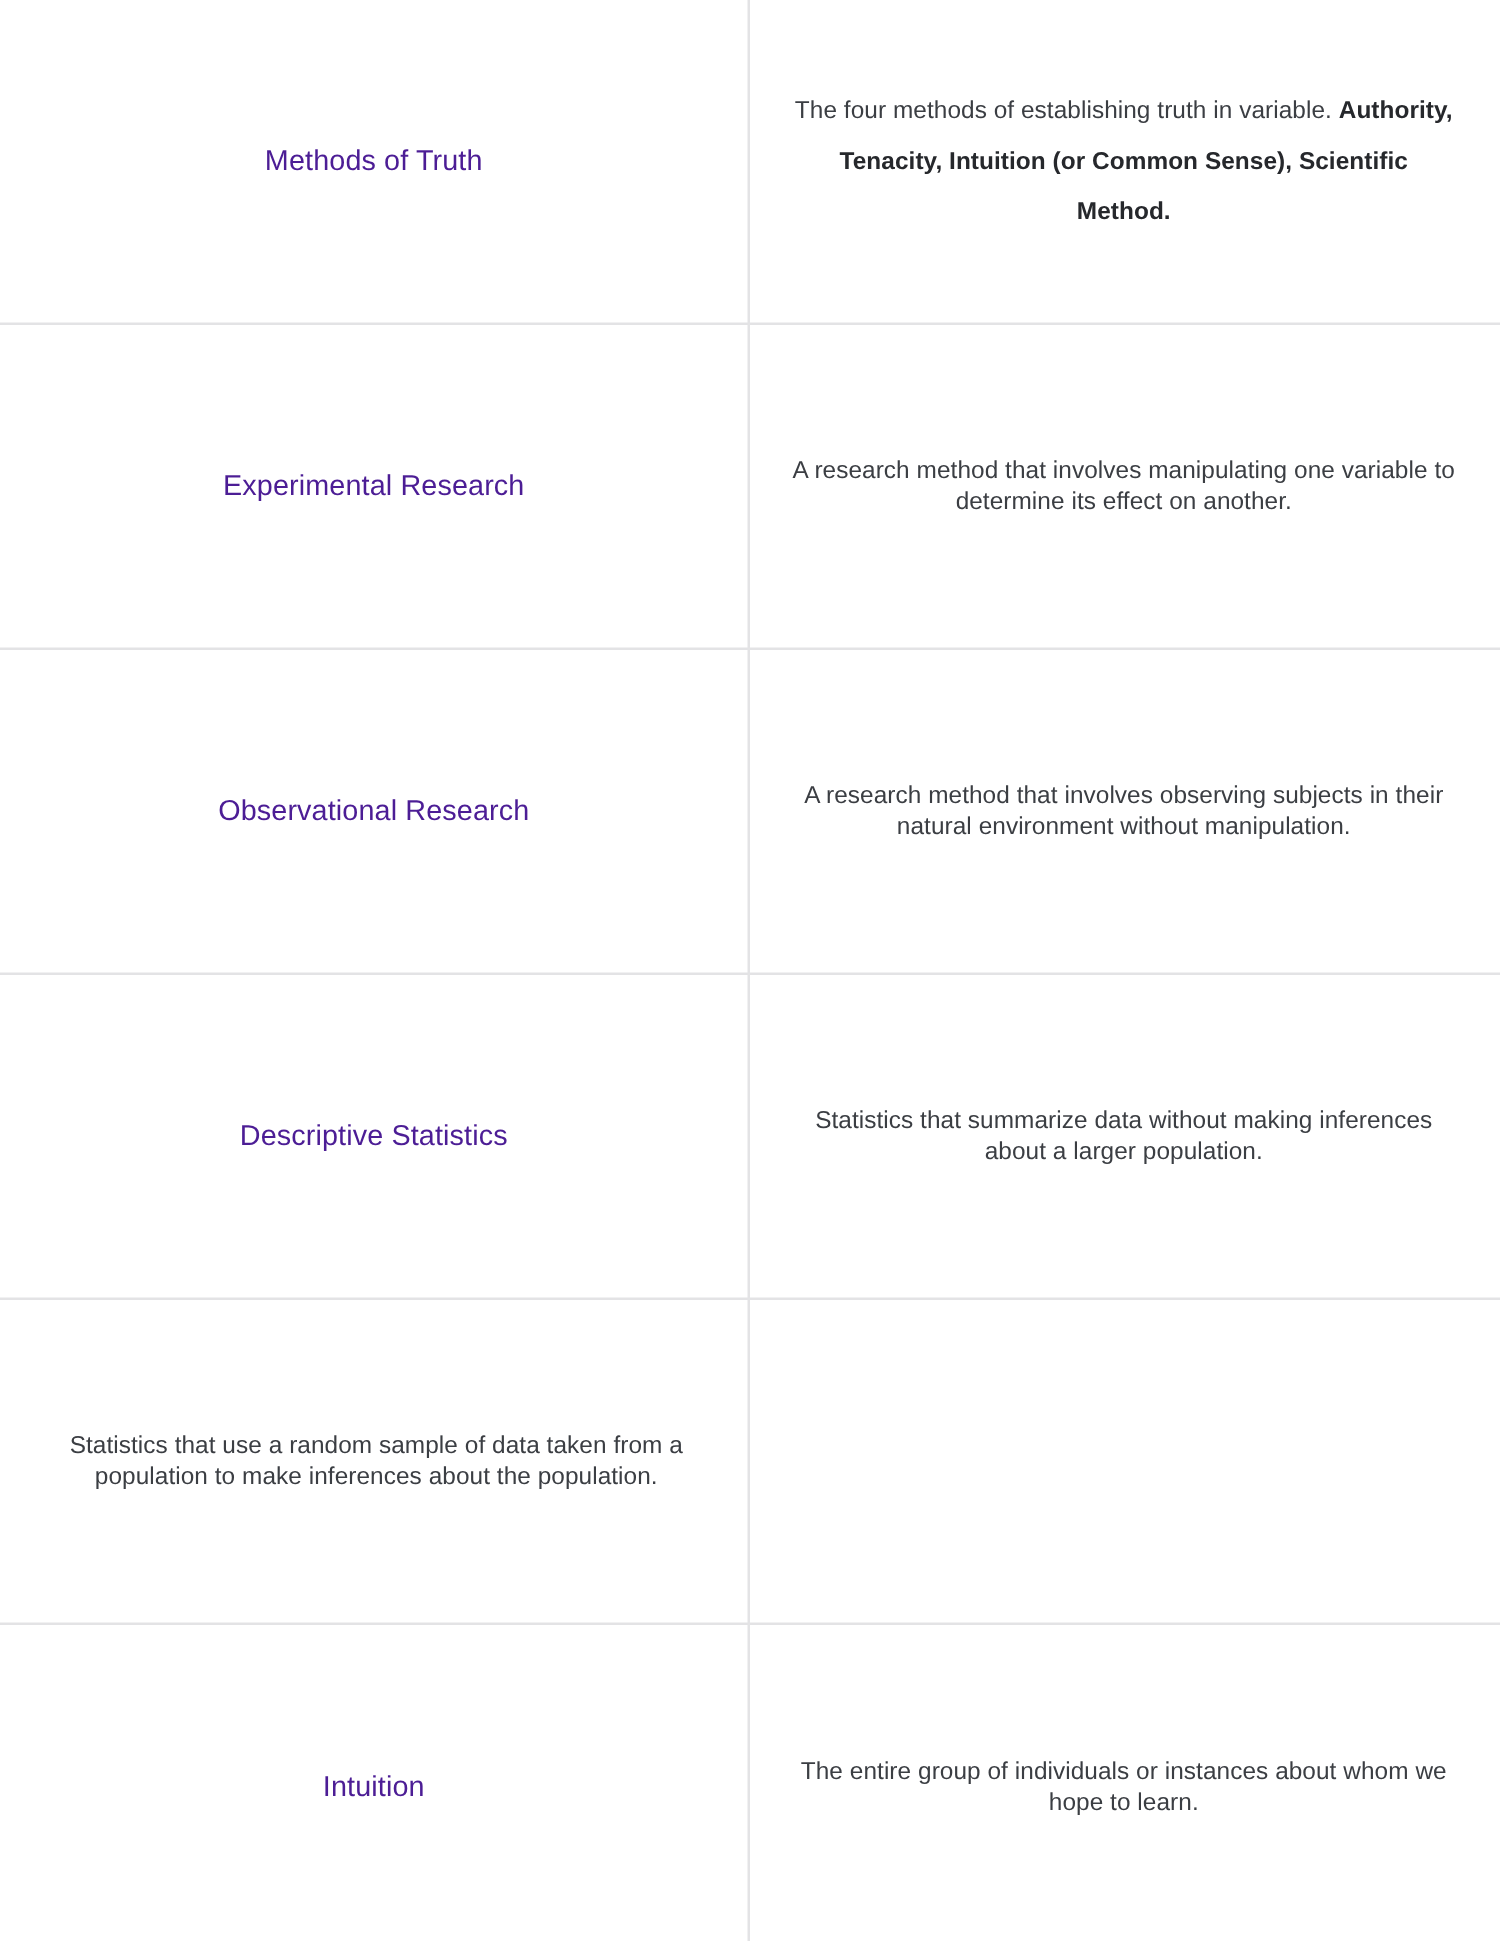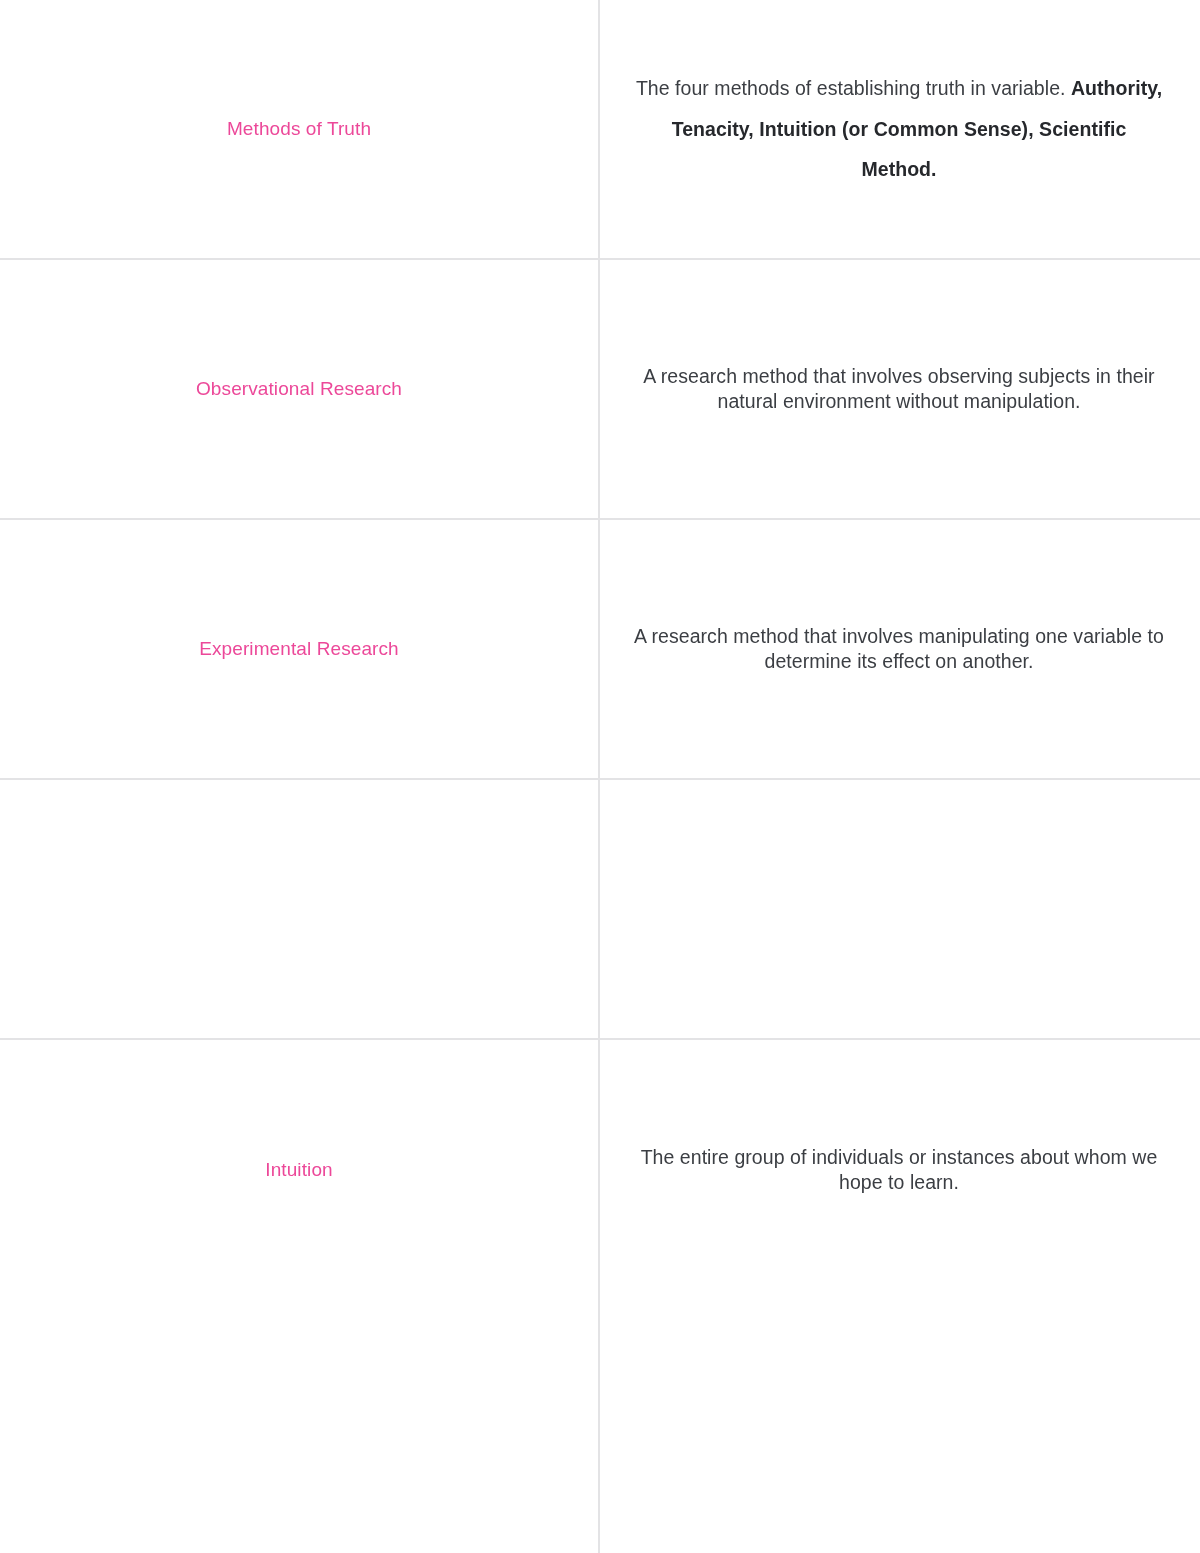--- a/index.html
+++ b/index.html
@@ -53,22 +53,22 @@
   .definition-cell {
     width: 602px;
     flex: 0 0 602px;
     display: flex;
     align-items: center;
     justify-content: center;
     padding: 0 36px;
   }
 
   .term-text {
-    font-size: 19px;
-    color: #ec4899;
+    font-size: 23px;
+    color: #4c1d95;
     text-align: center;
     line-height: 1.35;
     letter-spacing: 0.1px;
   }
 
   .definition-text {
     font-size: 19.5px;
     color: #3b3e43;
     text-align: center;
     line-height: 1.28;
@@ -96,38 +96,49 @@
     <div class="term-cell">
       <div class="term-text">Methods of Truth</div>
     </div>
     <div class="definition-cell">
       <div class="definition-text spaced"><span>The four methods of establishing truth in variable. </span><b>Authority, Tenacity, Intuition (or Common Sense), Scientific Method.</b></div>
     </div>
   </div>
 
   <div class="card-row">
     <div class="term-cell">
+      <div class="term-text">Experimental Research</div>
+    </div>
+    <div class="definition-cell">
+      <div class="definition-text">A research method that involves manipulating one variable to determine its effect on another.</div>
+    </div>
+  </div>
+
+  <div class="card-row">
+    <div class="term-cell">
       <div class="term-text">Observational Research</div>
     </div>
     <div class="definition-cell">
       <div class="definition-text">A research method that involves observing subjects in their natural environment without manipulation.</div>
     </div>
   </div>
 
   <div class="card-row">
     <div class="term-cell">
-      <div class="term-text">Experimental Research</div>
+      <div class="term-text">Descriptive Statistics</div>
     </div>
     <div class="definition-cell">
-      <div class="definition-text">A research method that involves manipulating one variable to determine its effect on another.</div>
+      <div class="definition-text">Statistics that summarize data without making inferences about a larger population.</div>
     </div>
   </div>
 
-
   <div class="card-row">
+    <div class="definition-cell">
+      <div class="definition-text">Statistics that use a random sample of data taken from a population to make inferences about the population.</div>
+    </div>
   </div>
 
   <div class="card-row">
     <div class="term-cell">
       <div class="term-text">Intuition</div>
     </div>
     <div class="definition-cell">
       <div class="definition-text">The entire group of individuals or instances about whom we hope to learn.</div>
     </div>
   </div>

